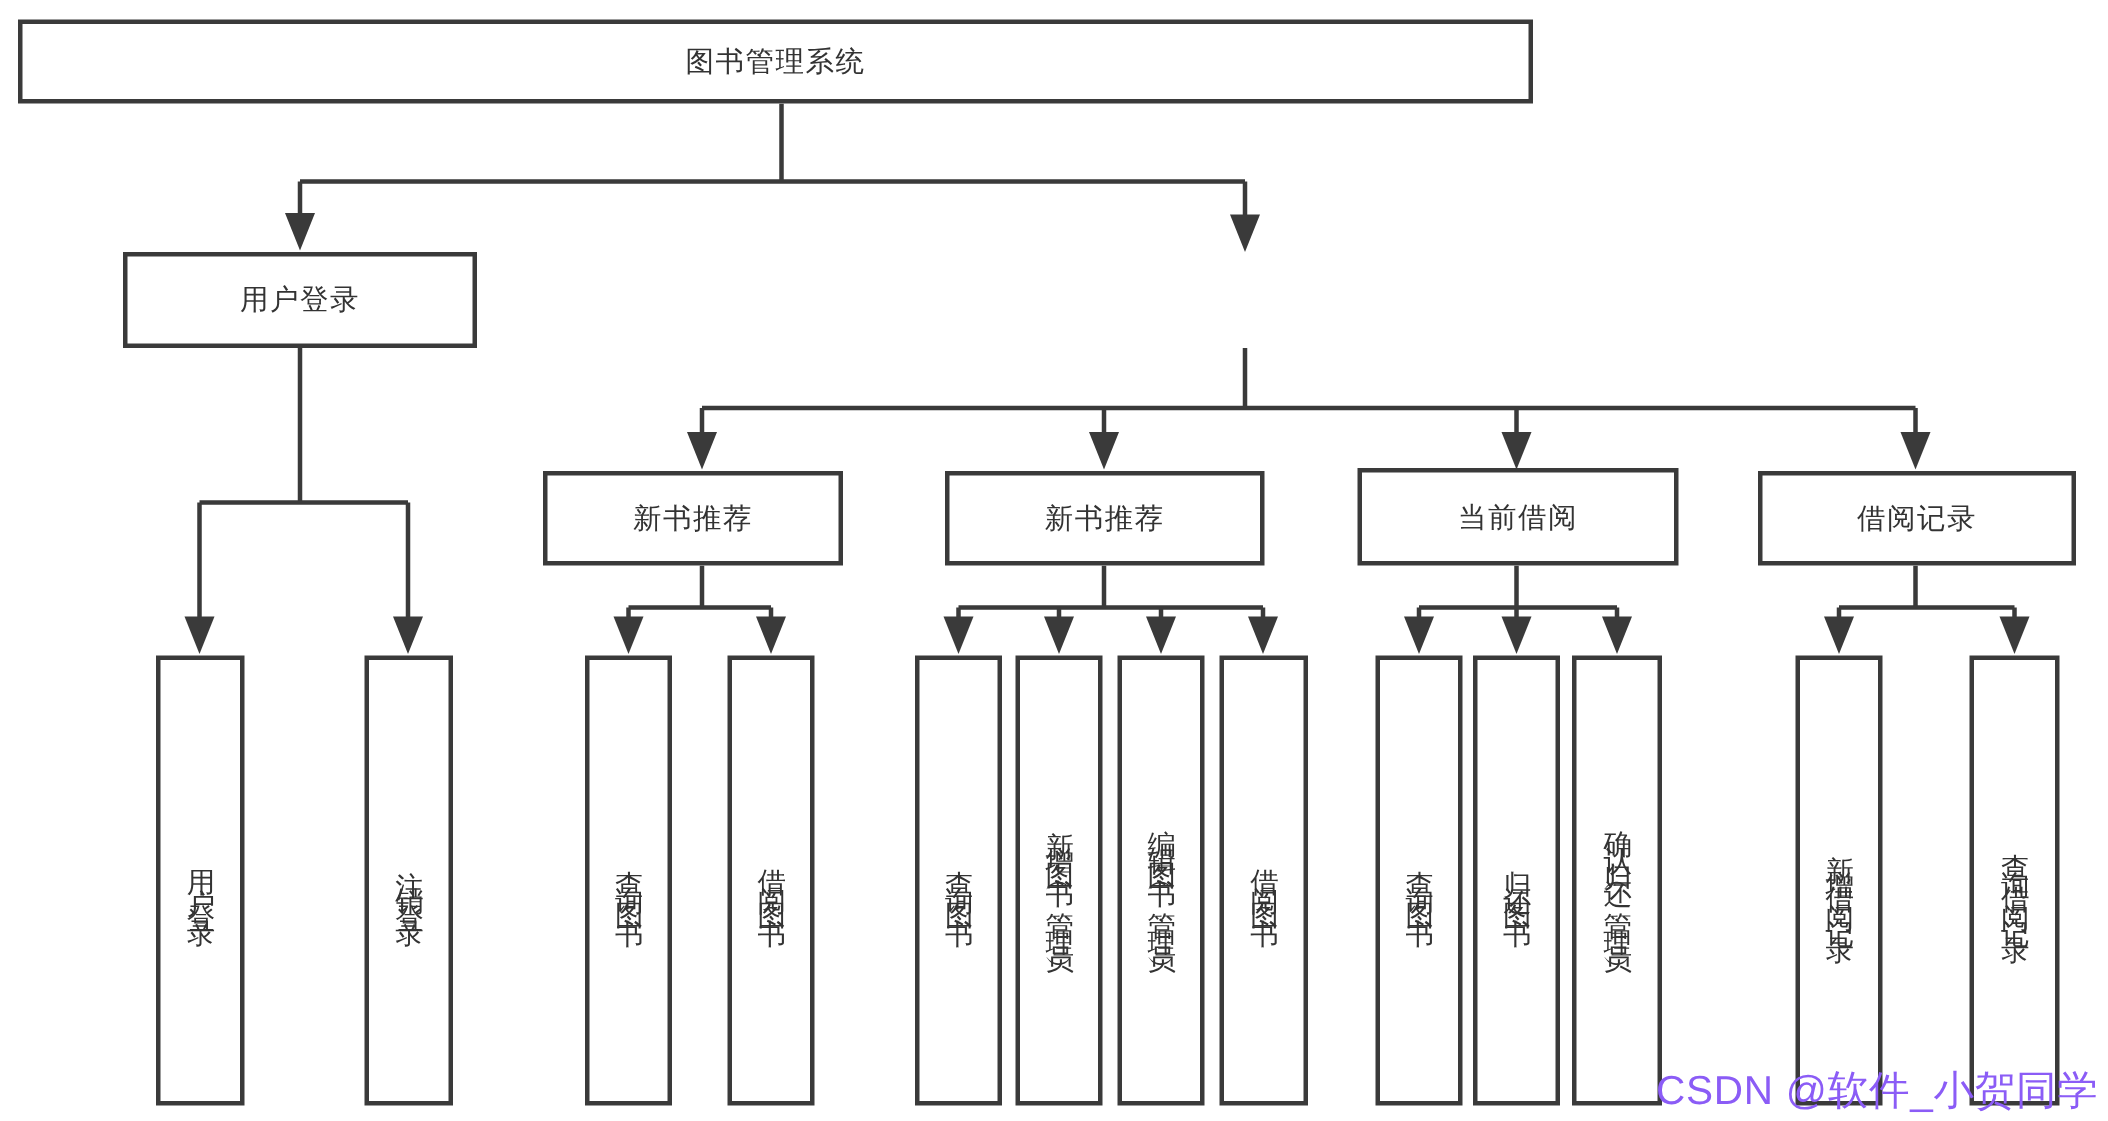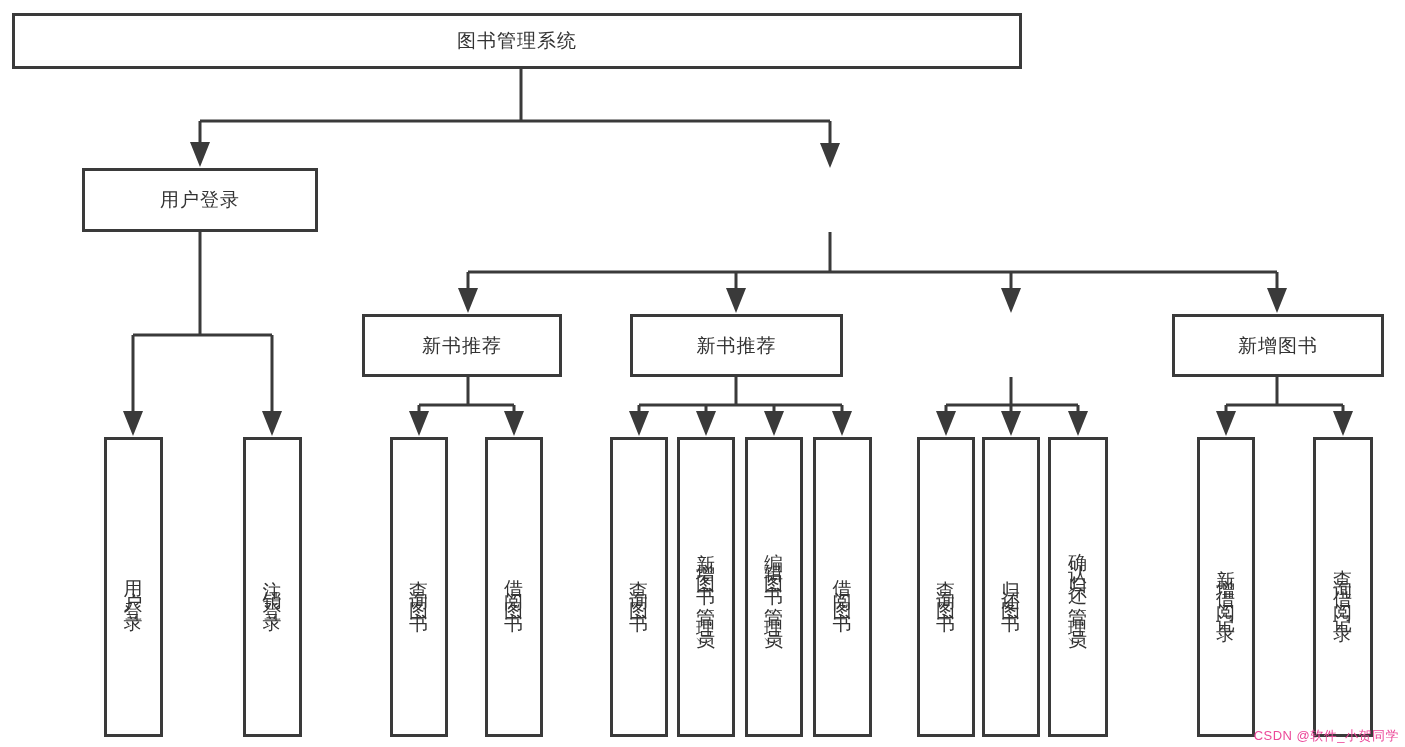--- a/index.html
+++ b/index.html
@@ -38,22 +38,22 @@
     text-orientation: mixed;
     font-size: 19px;
     letter-spacing: 11px;
     color: #333333;
     line-height: 1;
   }
   #watermark {
     position: absolute;
     right: 6px;
     bottom: 2px;
-    font-size: 13px;
-    color: #ec4899;
+    font-size: 27px;
+    color: #8b5cf6;
     letter-spacing: 0.5px;
     white-space: nowrap;
   }
   .edge {
     fill: none;
     stroke: #3a3a3a;
     stroke-width: 3;
   }
   .arrowhead { fill: #3a3a3a; stroke: none; }
 </style>
@@ -119,22 +119,25 @@
   <div class="node hbox" style="left:82px; top:168px; width:236px; height:64px;">
     <span>用户登录</span>
   </div>
 
   <div class="node hbox" style="left:362px; top:314px; width:200px; height:63px;">
     <span>新书推荐</span>
   </div>
   <div class="node hbox" style="left:630px; top:314px; width:213px; height:63px;">
     <span>新书推荐</span>
   </div>
+  <div class="node hbox" style="left:905px; top:312px; width:214px; height:65px;">
+    <span>当前借阅</span>
+  </div>
   <div class="node hbox" style="left:1172px; top:314px; width:212px; height:63px;">
-    <span>新增图书</span>
+    <span>借阅记录</span>
   </div>
 
   <div class="node vbox" style="left:104px; top:437px; width:59px; height:300px;">
     <span>用户登录</span>
   </div>
   <div class="node vbox" style="left:243px; top:437px; width:59px; height:300px;">
     <span>注销登录</span>
   </div>
 
   <div class="node vbox" style="left:390px; top:437px; width:58px; height:300px;">

